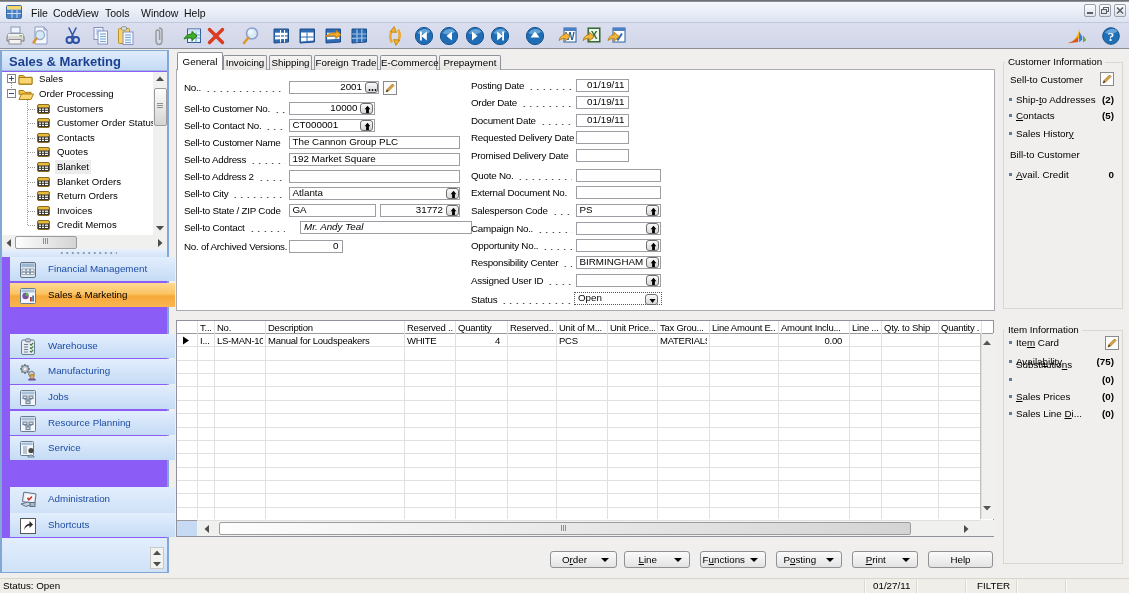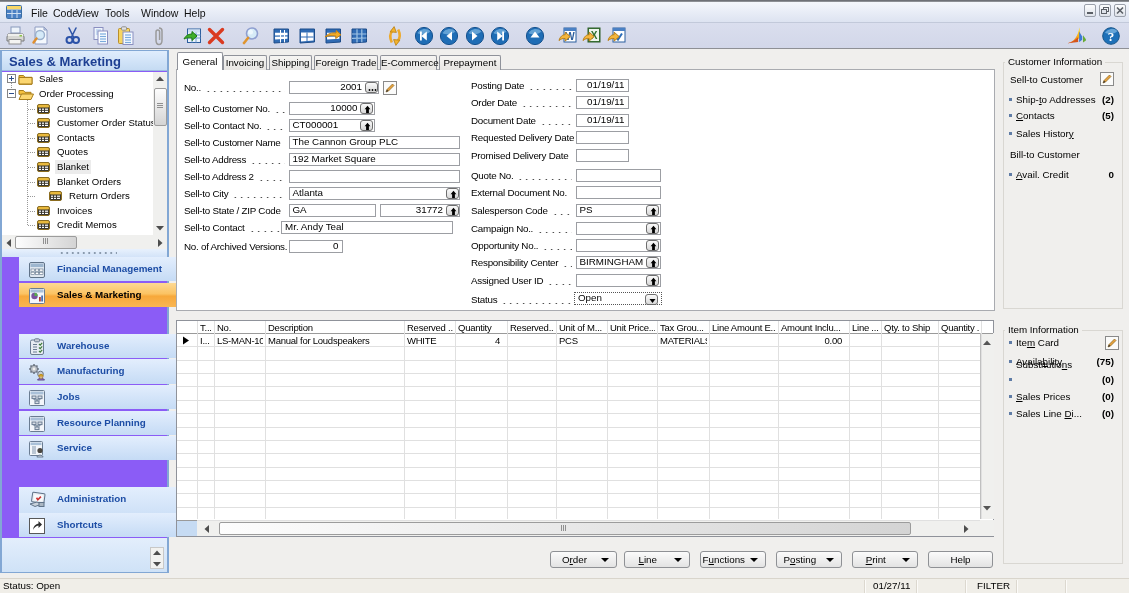--- a/index.html
+++ b/index.html
@@ -10,21 +10,21 @@
 #menubar { left:0; top:2px; width:1129px; height:21px; background:linear-gradient(#f4f7fc,#dde3f1); border-bottom:1px solid #c2c9da; }
 .menuitem { position:absolute; top:5px; font-size:10.5px; color:#111; }
 .winbtn { position:absolute; top:2px; width:12px; height:13px; border:1px solid #9aa0ab; border-radius:2px; background:linear-gradient(#fcfdfe,#dfe3ea); }
 #toolbar { left:0; top:23px; width:1129px; height:26px; background:linear-gradient(#dadeee,#d2d7e9); border-bottom:1px solid #8e9095; }
 .tbi { position:absolute; top:3px; width:20px; height:20px; }
 #navpane { left:0; top:50px; width:169px; height:523px; border:2px solid #82a7d4; border-top-width:1px; background:#8b5cf6; }
 #navhead { position:absolute; left:0; top:0; width:165px; height:20px; background:linear-gradient(#e0edfd,#c5dbf3); border-bottom:1px solid #9cbce0; color:#1d3f92; font-weight:bold; font-size:13px; padding:3px 0 0 7px; }
 #treearea { position:absolute; left:0; top:21px; width:165px; height:177px; background:#fff; font-size:9.6px; }
 .trow { position:absolute; height:14px; line-height:14px; white-space:nowrap; }
 #navsplit { position:absolute; left:0; top:198px; width:165px; height:8px; background:linear-gradient(#e8f1fd,#d3e3f8); }
-.navbtn { position:absolute; left:17px; width:165px; background:linear-gradient(#e3eefd,#c5dbf5); color:#1d4da5; font-weight:bold; }
+.navbtn { position:absolute; left:8px; width:165px; background:linear-gradient(#e3eefd,#c5dbf5); color:#1d4da5; font-weight:normal; }
 .navbtn .t { position:absolute; left:38px; top:6px; }
 .navbtn.sel { background:linear-gradient(180deg,#fdd993 0%,#fbc363 45%,#f7a83a 55%,#f9b653 100%); color:#000; }
 .nico { position:absolute; left:9px; top:4px; }
 #navbottom { position:absolute; left:0; top:487px; width:165px; height:34px; background:linear-gradient(#e3eefc,#cfe2f7); }
 .sbtrack { position:absolute; background:#f0f0ee; }
 .sbthumb { position:absolute; background:linear-gradient(#fdfdfd,#d4d4d4); border:1px solid #9c9c9c; border-radius:2px; }
 .sbthumbh { position:absolute; background:linear-gradient(90deg,#fdfdfd,#d4d4d4); border:1px solid #9c9c9c; border-radius:2px; }
 #page { left:176px; top:69px; width:819px; height:242px; background:#fff; border:1px solid #a9abb0; z-index:1; }
 .tab { position:absolute; top:55px; height:15px; white-space:nowrap; background:linear-gradient(#f6f5f3,#e7e5e2); border:1px solid #8f929a; border-bottom:none; border-radius:2px 2px 0 0; text-align:center; line-height:14px; z-index:1; }
 #tabactive { position:absolute; left:177px; top:52px; width:46px; height:18px; background:#fff; border:1px solid #8f929a; border-bottom:none; border-radius:2px 2px 0 0; text-align:center; line-height:17px; z-index:2; }
@@ -356,21 +356,21 @@
             <rect x="2" y="4.6" width="2" height="1.2"></rect>
             <rect x="5" y="4.6" width="2" height="1.2"></rect>
             <rect x="8" y="4.6" width="3" height="1.2"></rect>
             <rect x="2" y="6.8" width="2" height="1.2"></rect>
             <rect x="5" y="6.8" width="2" height="1.2"></rect>
             <rect x="8" y="6.8" width="3" height="1.2"></rect>
           </g>
         </svg>
 <span style="position:absolute;left:53px;padding:0 2px">Blanket Orders</span>
       </div>
-<div class="trow" style="left:12px;top:117px;width:165px">
+<div class="trow" style="left:0;top:117px;width:165px">
 <svg style="position:absolute;left:35px;top:2px" width="13" height="10">
           <rect x="0.5" y="0.5" width="12" height="9" rx="1.5" fill="#3a3730" stroke="#8c6d1f"></rect>
           <rect x="1" y="1" width="11" height="2.6" rx="1" fill="#e9b93c"></rect>
           <g fill="#fff">
             <rect x="2" y="4.6" width="2" height="1.2"></rect>
             <rect x="5" y="4.6" width="2" height="1.2"></rect>
             <rect x="8" y="4.6" width="3" height="1.2"></rect>
             <rect x="2" y="6.8" width="2" height="1.2"></rect>
             <rect x="5" y="6.8" width="2" height="1.2"></rect>
             <rect x="8" y="6.8" width="3" height="1.2"></rect>
@@ -642,21 +642,21 @@
   </div>
 <div class="lkbtn" style="left:445.5px;top:205px">
     <svg width="13" height="11">
       <path d="M6.5 1.8 L9.4 5.2 H7.9 V9 H5.1 V5.2 H3.6z" fill="#000"></path>
     </svg>
   </div>
 <div class="lbl" style="left:184px;top:222px;width:102.5px">
     <span>Sell-to Contact</span>
     <i class="ldr"></i>
   </div>
-<div class="fld" style="left:281px;top:221px;width:171.5px;">Mr. Andy Teal</div>
+<div class="fld" style="left:300px;top:221px;width:171.5px;font-style:italic;">Mr. Andy Teal</div>
 <div class="lbl" style="left:184px;top:241px;width:102.5px">
     <span>No. of Archived Versions.</span>
     <i class="ldr"></i>
   </div>
 <div class="fld r" style="left:288.5px;top:240px;width:54px;">0</div>
 <div class="lbl" style="left:471px;top:79.5px;width:102.5px">
     <span>Posting Date</span>
     <i class="ldr"></i>
   </div>
 <div class="fld" style="left:575.5px;top:78.5px;width:53px;">

